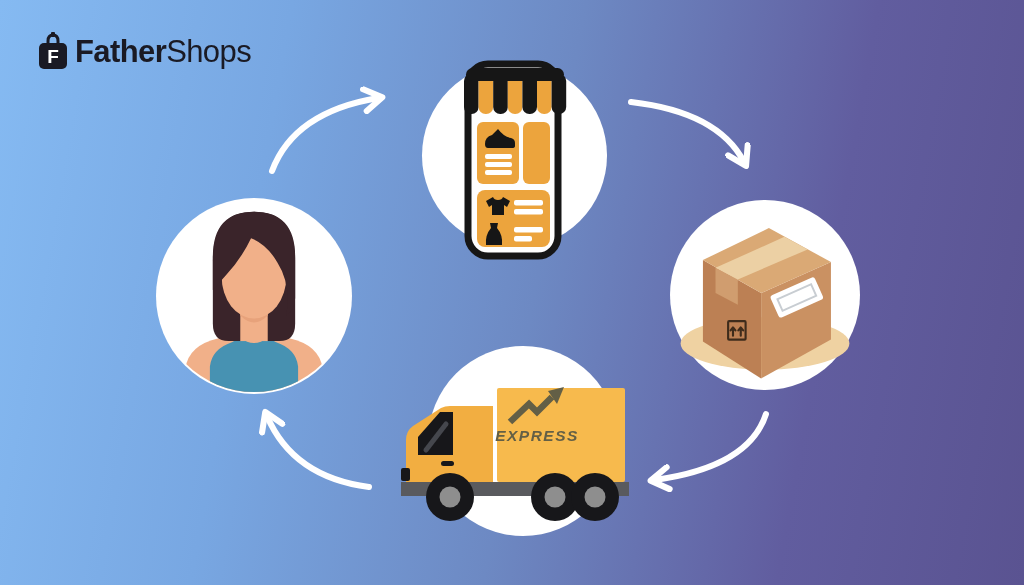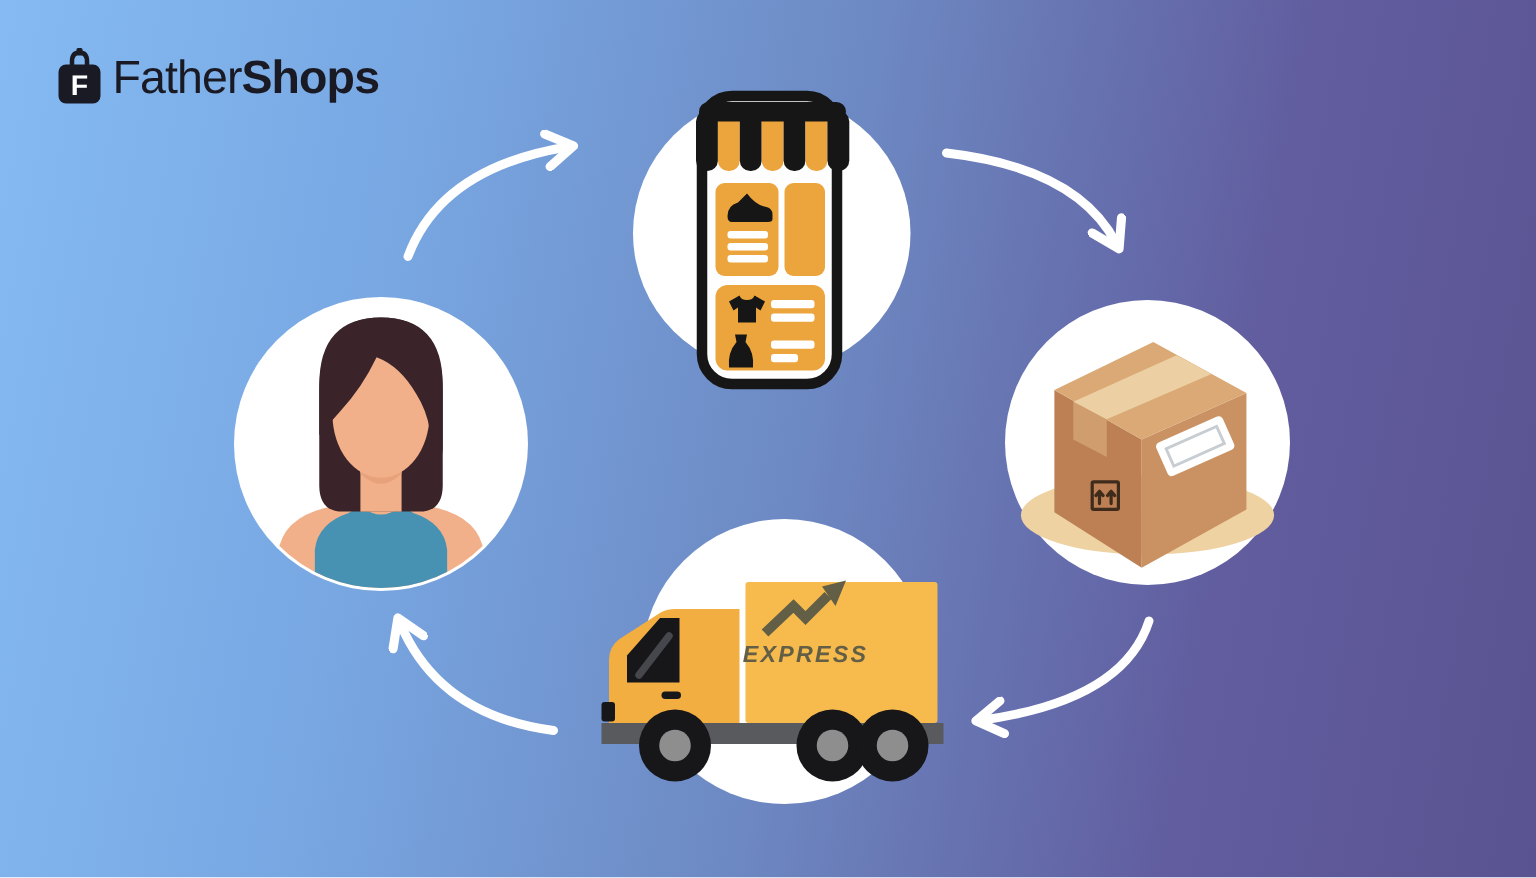--- a/index.html
+++ b/index.html
@@ -3,22 +3,22 @@
 <meta charset="utf-8">
 <style>
   html,body{margin:0;padding:0;}
   .canvas{
     position:relative;width:1024px;height:585px;overflow:hidden;
     background:linear-gradient(100deg,#85baf2 0%,#78a7e2 26%,#6d89c3 52%,#615d9f 78%,#5a5391 100%);
     font-family:"Liberation Sans",sans-serif;
   }
   .logo{position:absolute;left:38px;top:32px;display:flex;align-items:center;gap:7px;}
   .logo-text{font-size:31px;color:#1a1a24;letter-spacing:-0.6px;line-height:1;}
-  .lt-bold{font-weight:400;}
-  .lt-reg{font-weight:700;}
+  .lt-bold{font-weight:700;}
+  .lt-reg{font-weight:400;}
   .node{position:absolute;background:#ffffff;border-radius:50%;}
   .node-customer{left:156px;top:198px;width:196px;height:196px;}
   .node-store{left:422px;top:63px;width:185px;height:185px;}
   .node-package{left:670px;top:200px;width:190px;height:190px;}
   .node-truck{left:428px;top:346px;width:190px;height:190px;}
   .illus{position:absolute;}
   .illus-customer{left:156px;top:198px;}
   .illus-store{left:440px;top:58px;}
   .illus-package{left:668px;top:198px;}
   .illus-truck{left:398px;top:360px;}

